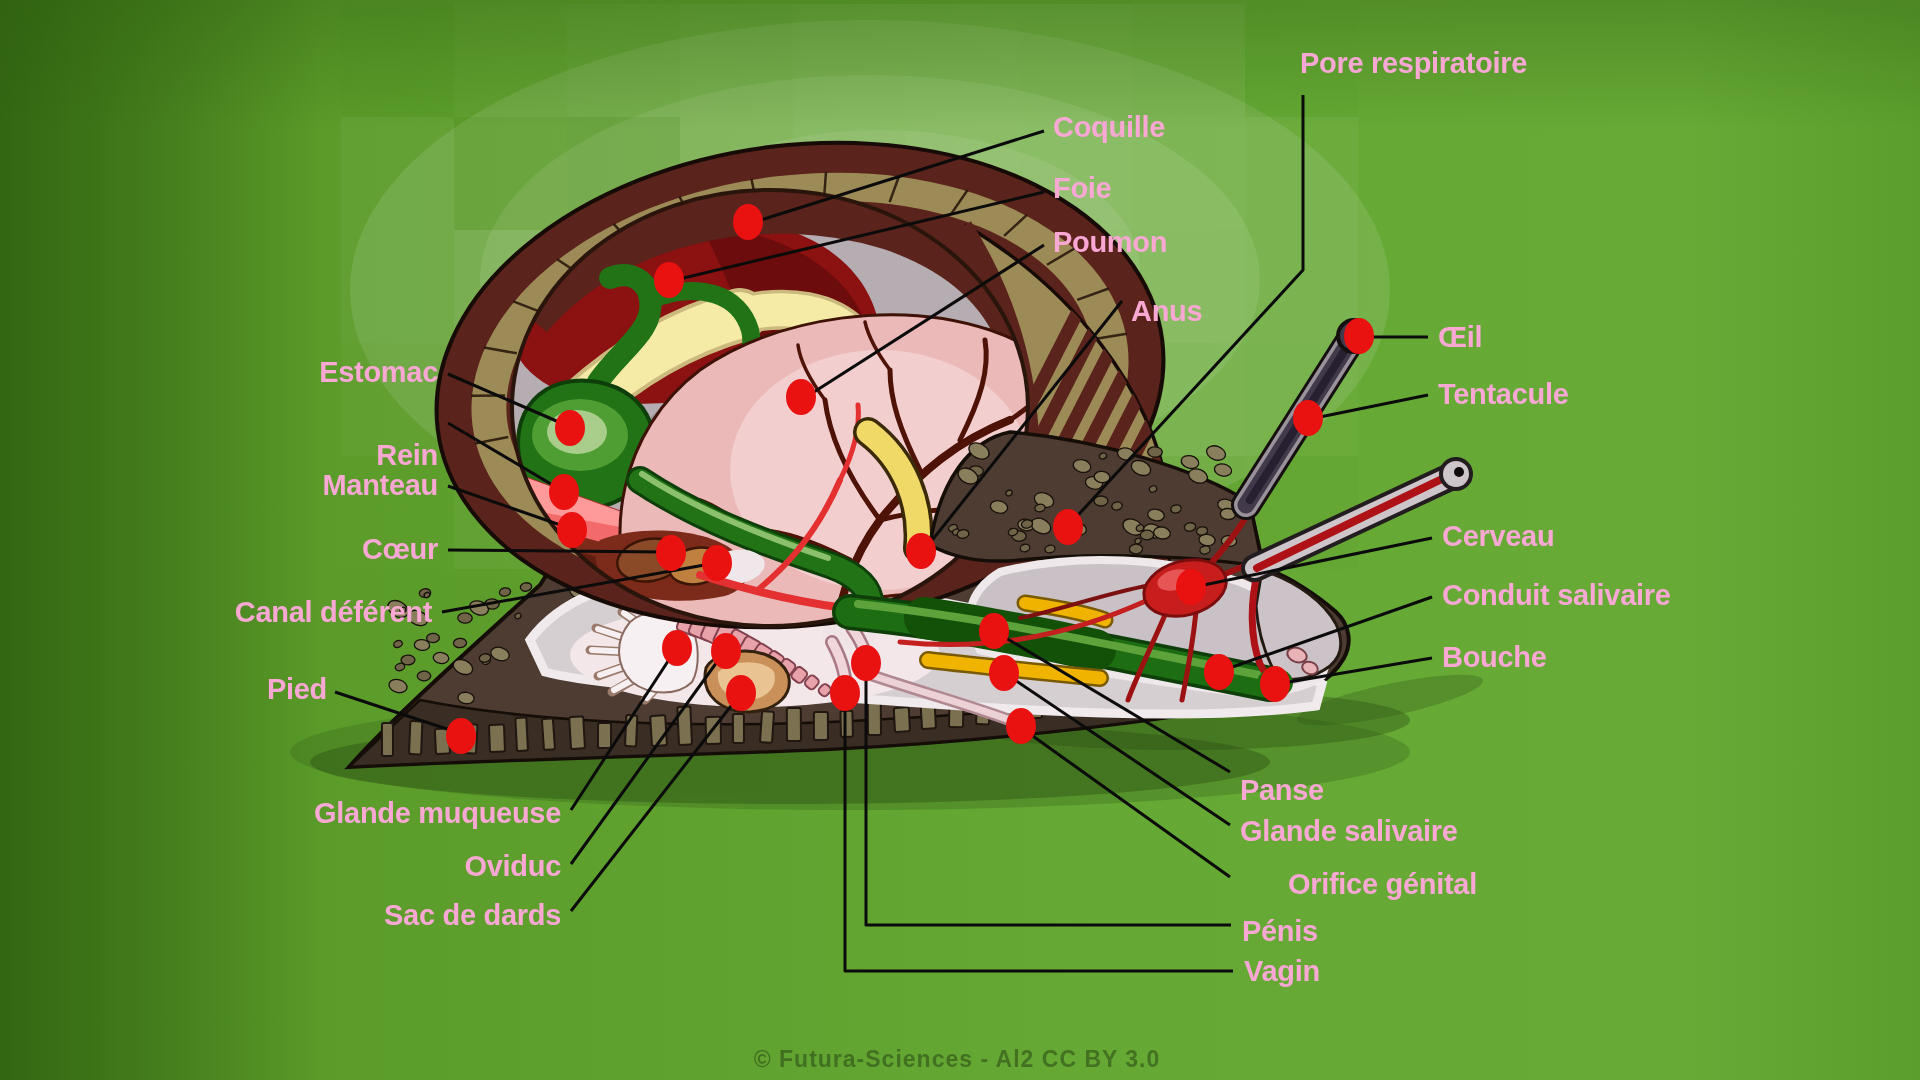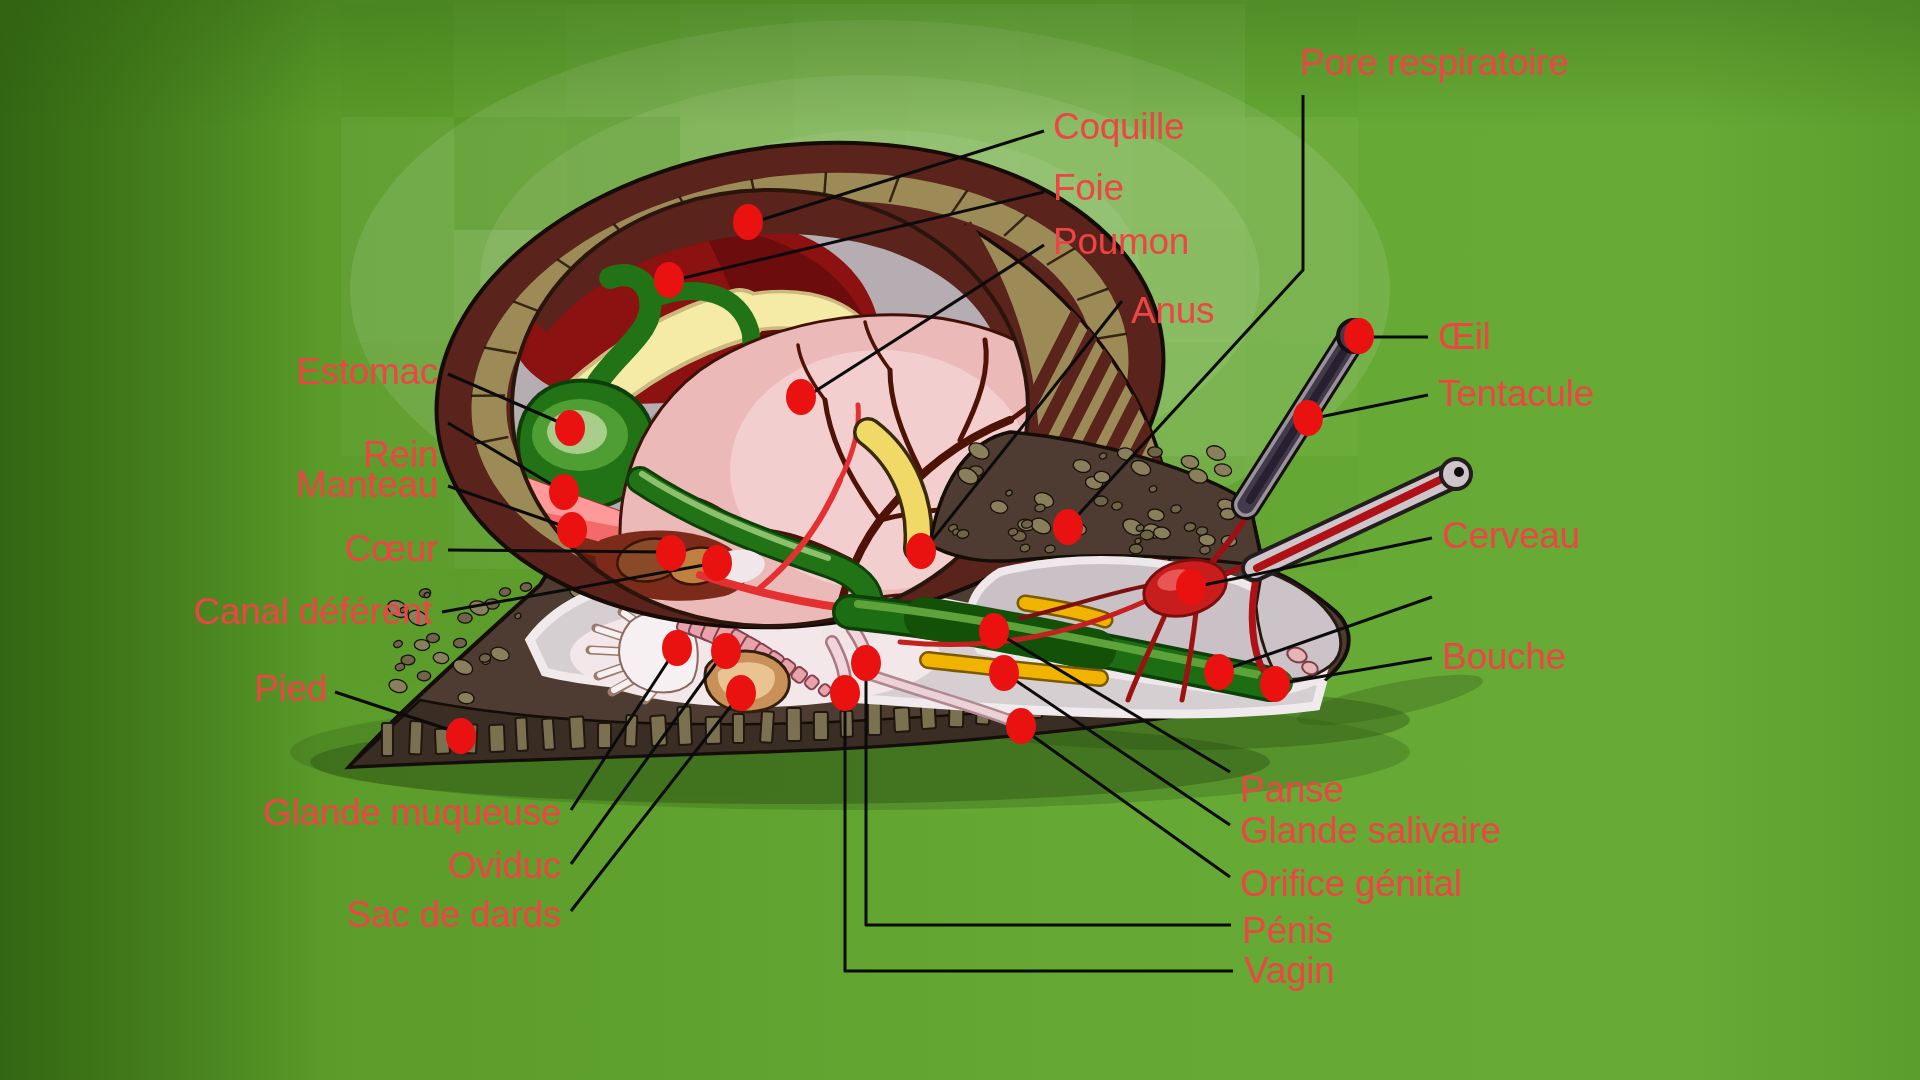--- a/index.html
+++ b/index.html
@@ -1,21 +1,21 @@
 <!DOCTYPE html>
 <html><head>
 <meta charset="utf-8">
 <style>
   html,body{margin:0;padding:0;background:#222;}
   #stage{position:relative;width:1920px;height:1080px;overflow:hidden;
          font-family:"Liberation Sans",sans-serif;}
   #scene{position:absolute;left:0;top:0;}
   #labels-layer{position:absolute;left:0;top:0;width:1920px;height:1080px;pointer-events:none;}
   .lbl{position:absolute;white-space:nowrap;height:40px;line-height:40px;
-       font-size:37px;letter-spacing:-0.3px;color:#ef4444;}
+       font-size:29px;letter-spacing:-0.3px;color:#f9a8d4;font-weight:bold;}
   .lbl.r{text-align:right;}
   #credit{position:absolute;left:650px;top:1046px;width:614px;text-align:center;
           font-size:23px;font-weight:bold;letter-spacing:1px;color:rgba(45,80,22,0.62);}
 </style>
 </head>
 <body>
 
 <div id="stage">
 <svg id="scene" width="1920" height="1080" viewBox="0 0 1920 1080">
   <defs>
@@ -540,29 +540,31 @@
 
 <div id="labels-layer">
       <div class="lbl" style="left: 1300px; top: 43px;">Pore respiratoire</div>
       <div class="lbl" style="left: 1053px; top: 107px;">Coquille</div>
       <div class="lbl" style="left: 1053px; top: 168px;">Foie</div>
       <div class="lbl" style="left: 1053px; top: 222px;">Poumon</div>
       <div class="lbl" style="left: 1131px; top: 275px; margin-top: 16px;">Anus</div>
       <div class="lbl" style="left: 1438px; top: 317px;">Œil</div>
       <div class="lbl" style="left: 1438px; top: 374px;">Tentacule</div>
       <div class="lbl" style="left: 1442px; top: 516px;">Cerveau</div>
+      <div class="lbl" style="left: 1442px; top: 575px;">Conduit salivaire</div>
       <div class="lbl" style="left: 1442px; top: 637px;">Bouche</div>
       <div class="lbl" style="left: 1240px; top: 770px;">Panse</div>
       <div class="lbl" style="left: 1240px; top: 811px;">Glande salivaire</div>
-      <div class="lbl" style="left: 1240px; top: 864px;">Orifice génital</div>
+      <div class="lbl" style="left: 1288px; top: 864px;">Orifice génital</div>
       <div class="lbl" style="left: 1242px; top: 911px;">Pénis</div>
       <div class="lbl" style="left: 1244px; top: 951px;">Vagin</div>
       <div class="lbl r" style="right: 1482px; top: 352px;">Estomac</div>
       <div class="lbl r" style="right: 1482px; top: 403px; margin-top: 32px;">Rein</div>
       <div class="lbl r" style="right: 1482px; top: 465px;">Manteau</div>
       <div class="lbl r" style="right: 1482px; top: 529px;">Cœur</div>
       <div class="lbl r" style="right: 1488px; top: 592px;">Canal déférent</div>
       <div class="lbl r" style="right: 1593px; top: 669px;">Pied</div>
       <div class="lbl r" style="right: 1359px; top: 793px; margin-left: 20px;">Glande muqueuse</div>
       <div class="lbl r" style="right: 1359px; top: 846px;">Oviduc</div>
       <div class="lbl r" style="right: 1359px; top: 895px; margin-left: 40px;">Sac de dards</div>
     </div>
+<div id="credit">© Futura-Sciences - Al2 CC BY 3.0</div>
 </div>
 
 </body></html>

